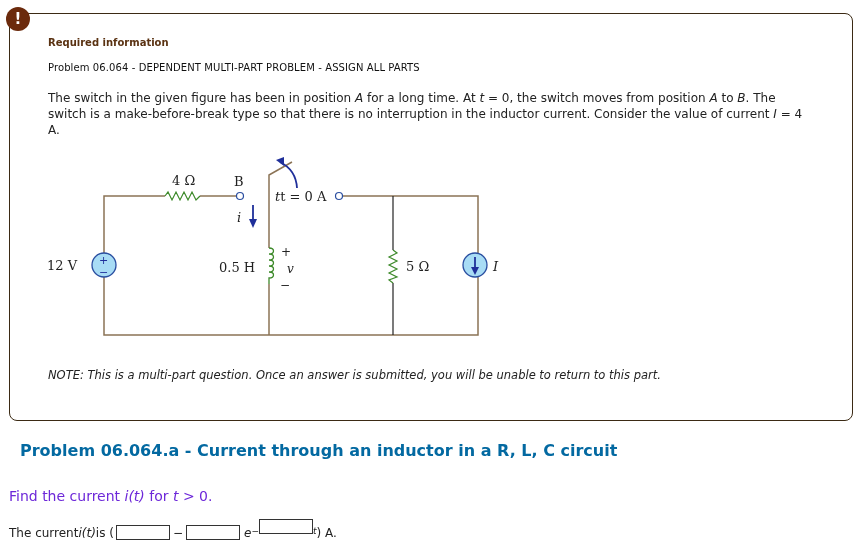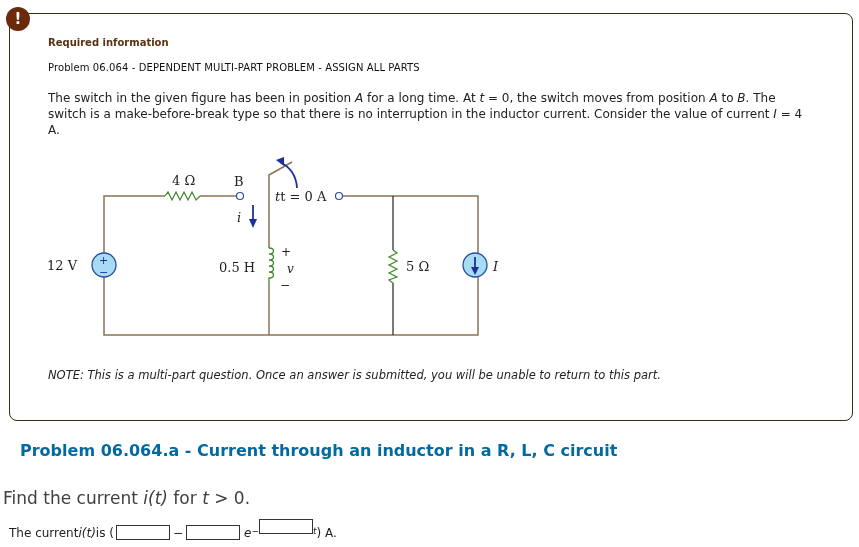--- a/index.html
+++ b/index.html
@@ -10,21 +10,21 @@
   .alert-badge { position:absolute; left:6px; top:7px; width:24px; height:24px; border-radius:50%;
                  background:#6b2a0c; color:#fff; font-weight:bold; font-size:15px;
                  display:flex; align-items:center; justify-content:center; }
   .req-label { position:absolute; left:48px; top:37px; font-size:10px; font-weight:bold; color:#5a3212; }
   .prob-title { position:absolute; left:48px; top:62px; font-size:10px; font-weight:normal; color:#111; letter-spacing:0.1px; }
   .prob-desc { position:absolute; left:48px; top:90px; width:760px; font-size:12px; line-height:16px; color:#222; }
   .prob-desc i { font-style:italic; }
   .circuit { position:absolute; left:0; top:150px; }
   .note { position:absolute; left:48px; top:368px; font-size:11.5px; color:#222;font-style:italic; }
   .part-title { position:absolute; left:9px; top:441px; font-size:16px; font-weight:bold; color:#0369a1;margin-left:11px; }
-  .find { position:absolute; left:3px; top:488px; font-size:17px; color:#404040; }
+  .find { position:absolute; left:9px; top:488px; font-size:14px; color:#6d28d9; }
   .answer { position:absolute; left:9px; top:525px; font-size:12px; color:#222; display:flex; align-items:flex-end; }
   .answer input { height:15px; box-sizing:border-box; border:1px solid #333; background:#fff; padding:0 2px; font-size:11px; }
   .in1 { width:54px; margin-left:2px; }
   .in2 { width:54px; }
   .in3 { width:54px; position:relative; top:-6px; }
   .sym { margin:0 3px; }
   .ital { font-style:italic; }
   .sup { font-size:9px; position:relative; top:-4px; }
 </style>
 </head>

